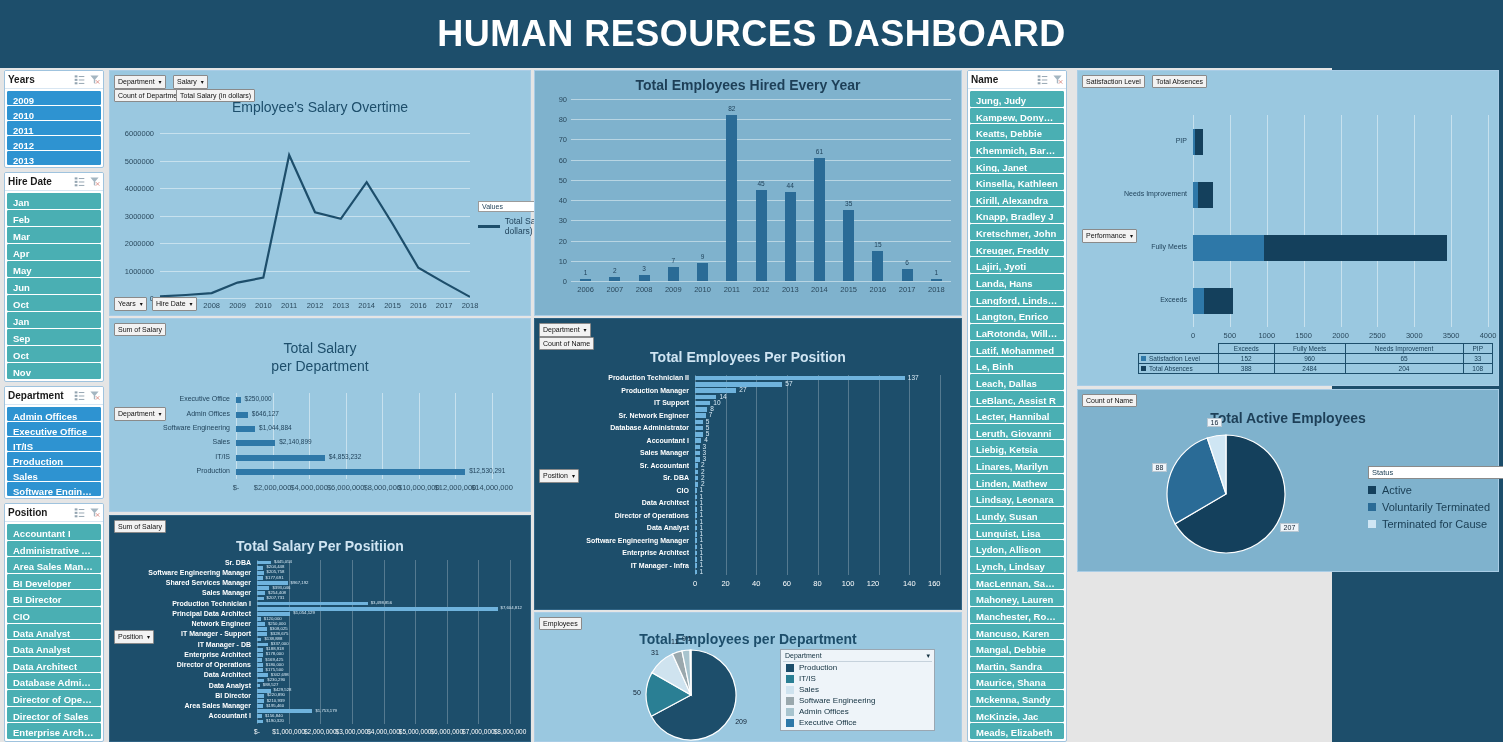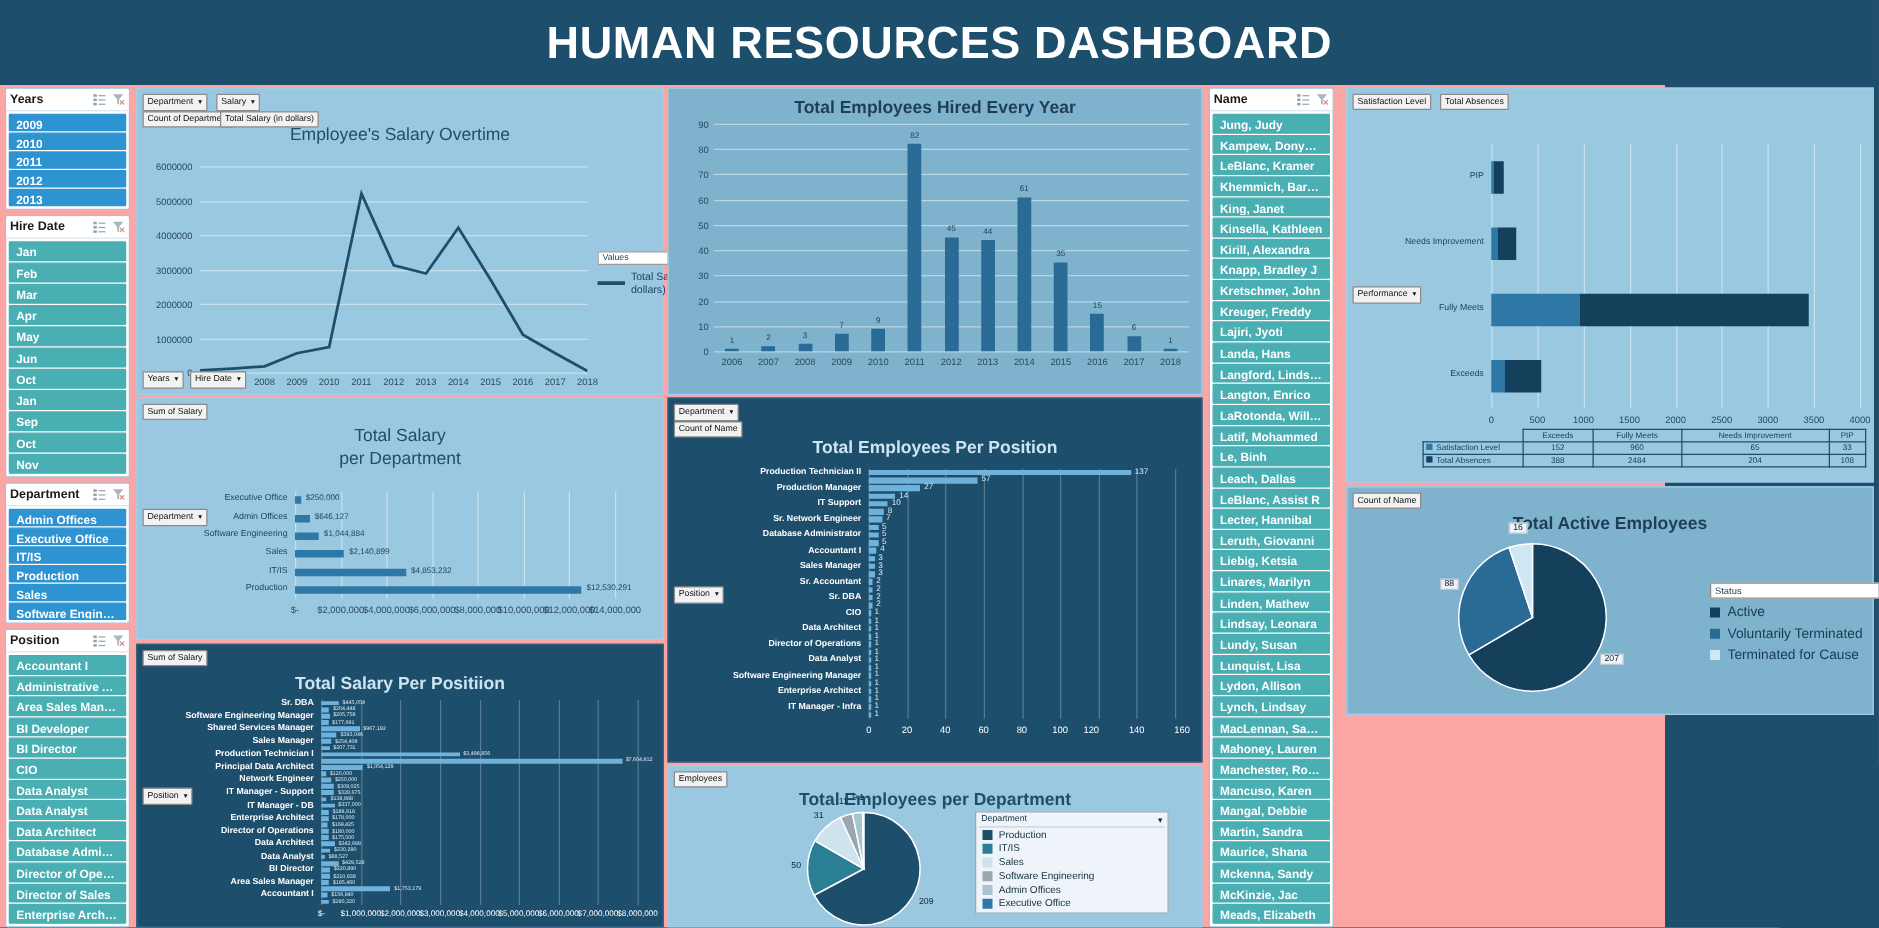--- a/index.html
+++ b/index.html
@@ -2,21 +2,21 @@
 <html><head>
 <meta charset="utf-8">
 <style>
   * { box-sizing: border-box; margin: 0; padding: 0; }
   html, body {
     width: 1503px; height: 742px;
     background: #1d4e6b;
     font-family: "Liberation Sans", sans-serif;
     overflow: hidden;
   }
-  .page { position: relative; width: 1332px; height: 742px; background: #fca5a5; }
+  .page { position: relative; width: 1332px; height: 742px; background: #e5e5e5; }
 
   
   .header {
     position: absolute; left: 0; top: 0; width: 1503px; height: 68px;
     background: #1d4e6b; display: flex; align-items: center; justify-content: center;
   }
   .header-title {
     color: #ffffff; font-size: 36px; font-weight: bold; letter-spacing: .5px;
   }
 
@@ -272,21 +272,21 @@
           </svg>
         <svg class="sicon" viewBox="0 0 16 16">
             <path d="M2 2h12l-5 6v6l-2-1V8z" fill="#5b7b90"></path>
             <path d="M10 9l5 5M15 9l-5 5" stroke="#c0392b" stroke-width="1.4" fill="none"></path>
           </svg>
       </div>
     </div>
     <div class="slicer-body">
         <div class="slicer-item teal">Jung, Judy</div>
         <div class="slicer-item teal">Kampew, Donysha</div>
-        <div class="slicer-item teal">LeBlanc, Kramer</div>
+        <div class="slicer-item teal">Keatts, Debbie</div>
         <div class="slicer-item teal">Khemmich, Bartholem...</div>
         <div class="slicer-item teal">King, Janet</div>
         <div class="slicer-item teal">Kinsella, Kathleen</div>
         <div class="slicer-item teal">Kirill, Alexandra</div>
         <div class="slicer-item teal">Knapp, Bradley J</div>
         <div class="slicer-item teal">Kretschmer, John</div>
         <div class="slicer-item teal">Kreuger, Freddy</div>
         <div class="slicer-item teal">Lajiri, Jyoti</div>
         <div class="slicer-item teal">Landa, Hans</div>
         <div class="slicer-item teal">Langford, Lindsey</div>
@@ -520,21 +520,21 @@
         <div class="axis-label" style="position:absolute; left:79.875px; top:204px; width:24px; text-align:center;">60</div>
         <div class="gridv" style="left:122.5px;"></div>
         <div class="axis-label" style="position:absolute; left:110.5px; top:204px; width:24px; text-align:center;">80</div>
         <div class="gridv" style="left:153.125px;"></div>
         <div class="axis-label" style="position:absolute; left:141.125px; top:204px; width:24px; text-align:center;">100</div>
         <div class="gridv" style="left:183.75px;"></div>
         <div class="axis-label" style="position:absolute; left:171.75px; top:204px; width:24px; text-align:left;">120</div>
         <div class="gridv" style="left:214.375px;"></div>
         <div class="axis-label" style="position:absolute; left:202.375px; top:204px; width:24px; text-align:center;">140</div>
         <div class="gridv" style="left:245px;"></div>
-        <div class="axis-label" style="position:absolute; left:233px; top:204px; width:24px; text-align:right;">160</div>
+        <div class="axis-label" style="position:absolute; left:233px; top:204px; width:24px; text-align:left;">160</div>
         <div class="hbar" style="left:0; top:0.7999999999999998px; width:209.78125px; height:4.65px;"></div>
         <div class="hbar-lbl" style="left:212.78125px; top:-1.2000000000000002px;">137</div>
         <div class="hbar" style="left:0; top:7.05px; width:87.28125px; height:4.65px;"></div>
         <div class="hbar-lbl" style="left:90.28125px; top:5.05px;">57</div>
         <div class="hbar" style="left:0; top:13.3px; width:41.34375px; height:4.65px;"></div>
         <div class="hbar-lbl" style="left:44.34375px; top:11.3px;">27</div>
         <div class="hbar" style="left:0; top:19.55px; width:21.4375px; height:4.65px;"></div>
         <div class="hbar-lbl" style="left:24.4375px; top:17.55px;">14</div>
         <div class="hbar" style="left:0; top:25.8px; width:15.3125px; height:4.65px;"></div>
         <div class="hbar-lbl" style="left:18.3125px; top:23.8px;">10</div>

